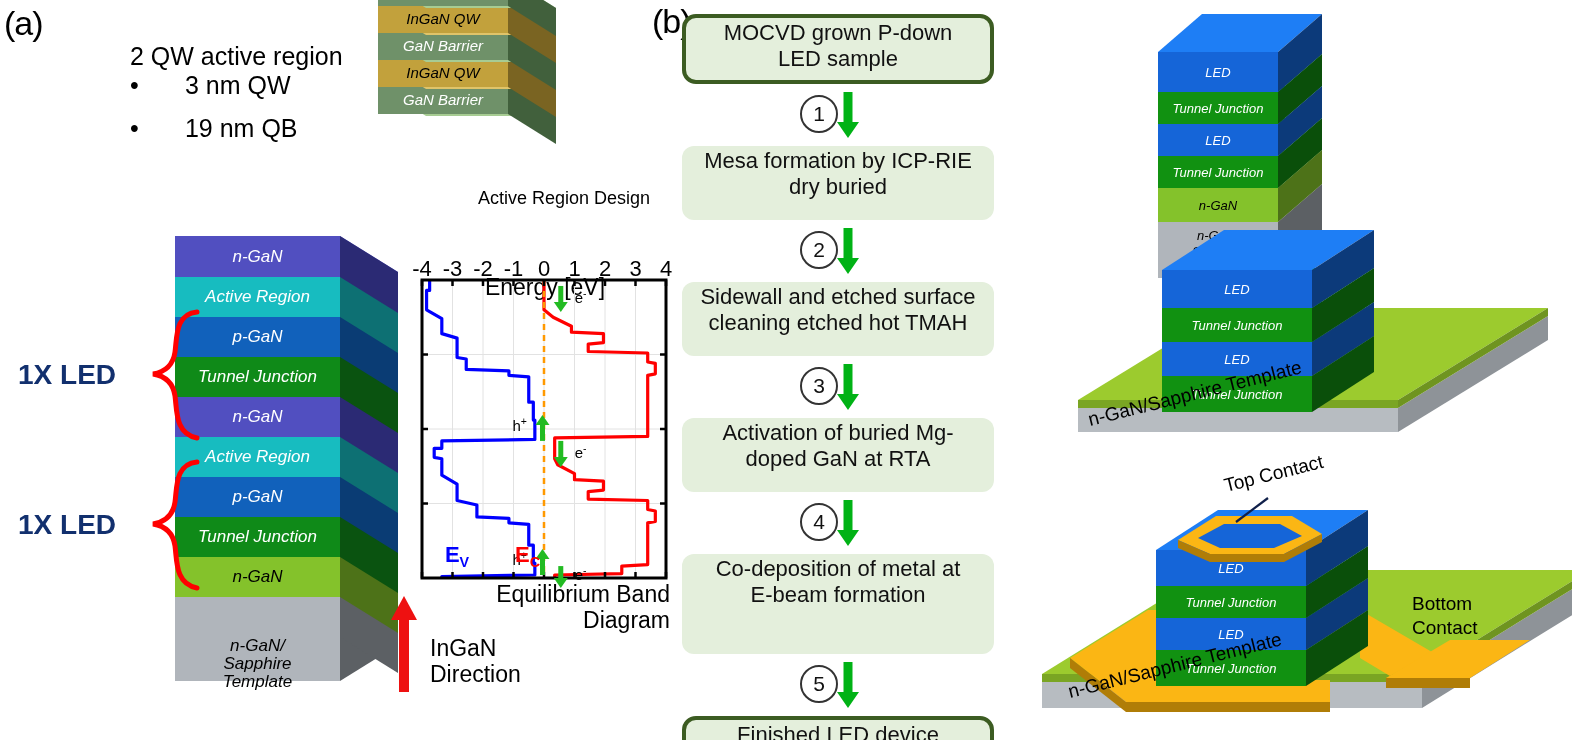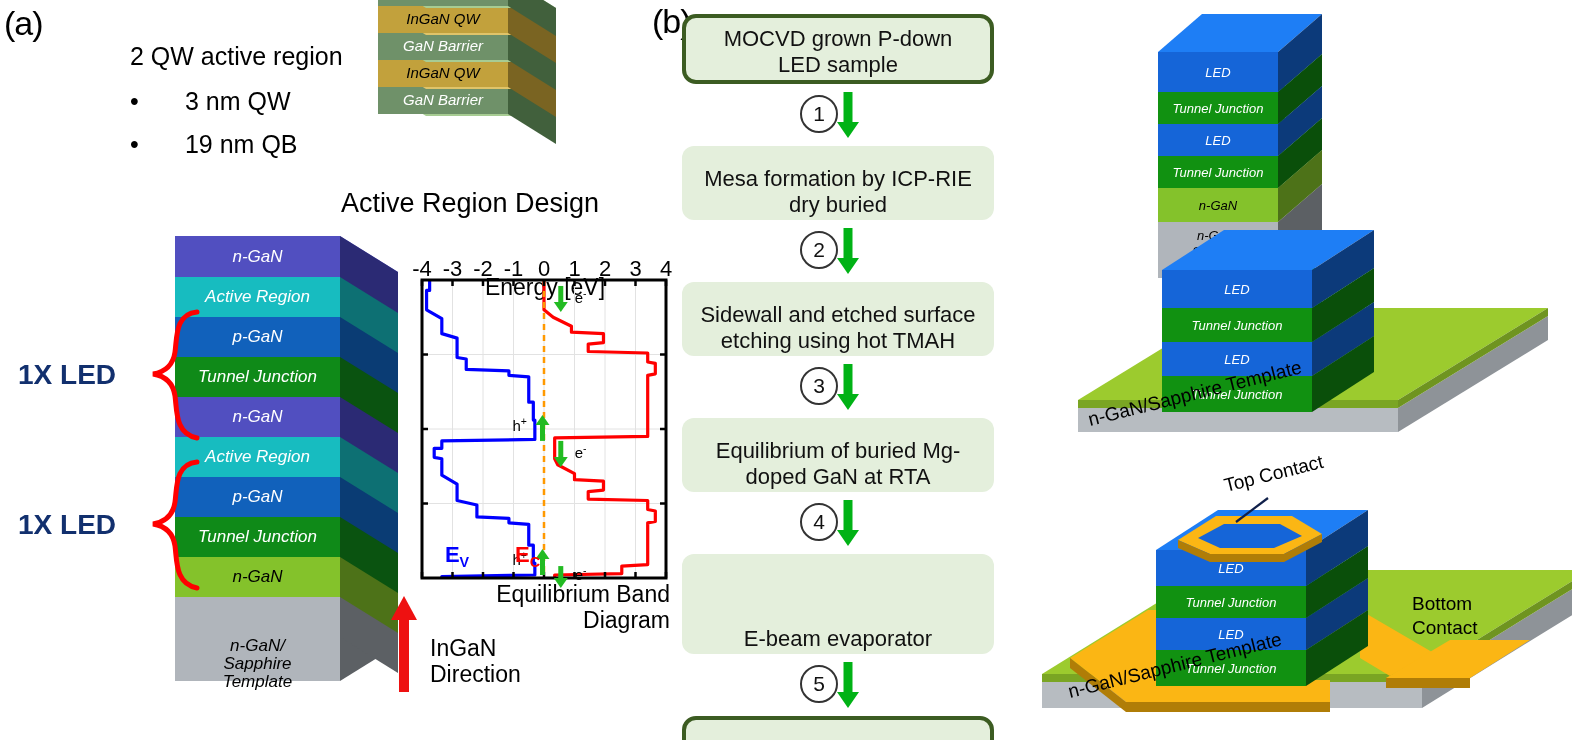--- a/index.html
+++ b/index.html
@@ -6,28 +6,28 @@
   body{width:1572px;height:740px;position:relative;overflow:hidden;
        font-family:"Liberation Sans", sans-serif;color:#000;}
   .abs{position:absolute;}
   .panel-label{font-size:34px;font-weight:400;color:#000;letter-spacing:-1px;}
 
   
   .bullet-head{font-size:25px;white-space:nowrap;}
   .bullet-row{font-size:25px;white-space:nowrap;}
   .bullet-dot{display:inline-block;width:26px;text-align:left;}
 
-  .caption{font-size:27px;text-align:center;white-space:nowrap;}
+  .caption{font-size:18px;text-align:right;white-space:nowrap;}
 
   
   .stack{position:absolute;}
 
   
   .fc-box{position:absolute;background:#e4efdc;border-radius:12px;
-      display:flex;align-items:flex-end;justify-content:center;text-align:center;
+      display:flex;align-items:flex-start;justify-content:center;text-align:center;
       font-size:22px;line-height:1.18;color:#111;padding:2px 8px;
       box-sizing:border-box;}
   .fc-box.term{border:4px solid #3c5c22;border-radius:14px;}
   .fc-arrow{position:absolute;}
   .fc-num{position:absolute;width:34px;height:34px;border:2px solid #333;
       border-radius:50%;background:#fff;display:flex;align-items:center;
       justify-content:center;font-size:21px;color:#111;}
 
   
   .bd-title{font-size:23px;text-align:center;white-space:nowrap;}
@@ -42,21 +42,21 @@
   .xled{position:absolute;font-size:28px;font-weight:bold;color:#12306e;
       white-space:nowrap;}
 </style>
 </head>
 <body>
 
 <div class="abs panel-label" style="left:4px;top:4px;">(a)</div>
 
 <div class="abs" style="left:130px;top:42px;">
   <div class="bullet-head">2 QW active region</div>
-  <div class="bullet-row" style="margin-top:16px;">
+  <div class="bullet-row" style="">
     <span class="bullet-dot">•</span>
     <span style="padding-left:22px;">3 nm QW</span>
   </div>
   <div class="bullet-row" style="margin-top:14px;">
     <span class="bullet-dot">•</span>
     <span style="padding-left:22px;">19 nm QB</span>
   </div>
 </div>
 
 <div class="stack" id="ar-stack" style="left: 378px; top: 8px; width: 180px; height: 169px;">
@@ -281,42 +281,43 @@
       </div>
     </div>
     <svg class="fc-arrow" style="left:154px;top:214px;width:28px;height:46px;overflow:visible">
                  <line x1="12" y1="0" x2="12" y2="32" stroke="#00b215" stroke-width="9"></line>
                  <polygon points="12,46 1,30 23,30" fill="#00b215"></polygon>
                </svg>
     <div class="fc-num" style="left:118px;top:217px;">2</div>
     <div class="fc-box" style="left:0;top:268px;width:312px;height:74px;">
       <div>
         <div>Sidewall and etched surface</div>
-        <div>etching using hot TMAH</div>
+        <div>cleaning etched hot TMAH</div>
       </div>
     </div>
     <svg class="fc-arrow" style="left:154px;top:350px;width:28px;height:46px;overflow:visible">
                  <line x1="12" y1="0" x2="12" y2="32" stroke="#00b215" stroke-width="9"></line>
                  <polygon points="12,46 1,30 23,30" fill="#00b215"></polygon>
                </svg>
     <div class="fc-num" style="left:118px;top:353px;">3</div>
     <div class="fc-box" style="left:0;top:404px;width:312px;height:74px;">
       <div>
-        <div>Equilibrium of buried Mg-</div>
+        <div>Activation of buried Mg-</div>
         <div>doped GaN at RTA</div>
       </div>
     </div>
     <svg class="fc-arrow" style="left:154px;top:486px;width:28px;height:46px;overflow:visible">
                  <line x1="12" y1="0" x2="12" y2="32" stroke="#00b215" stroke-width="9"></line>
                  <polygon points="12,46 1,30 23,30" fill="#00b215"></polygon>
                </svg>
     <div class="fc-num" style="left:118px;top:489px;">4</div>
     <div class="fc-box" style="left:0;top:540px;width:312px;height:100px;">
       <div>
-        <div>E-beam evaporator</div>
+        <div>Co-deposition of metal at</div>
+        <div>E-beam formation</div>
       </div>
     </div>
     <svg class="fc-arrow" style="left:154px;top:648px;width:28px;height:46px;overflow:visible">
                  <line x1="12" y1="0" x2="12" y2="32" stroke="#00b215" stroke-width="9"></line>
                  <polygon points="12,46 1,30 23,30" fill="#00b215"></polygon>
                </svg>
     <div class="fc-num" style="left:118px;top:651px;">5</div>
     <div class="fc-box term" style="left:0;top:702px;width:312px;height:62px;">
       <div>
         <div>Finished LED device</div>

